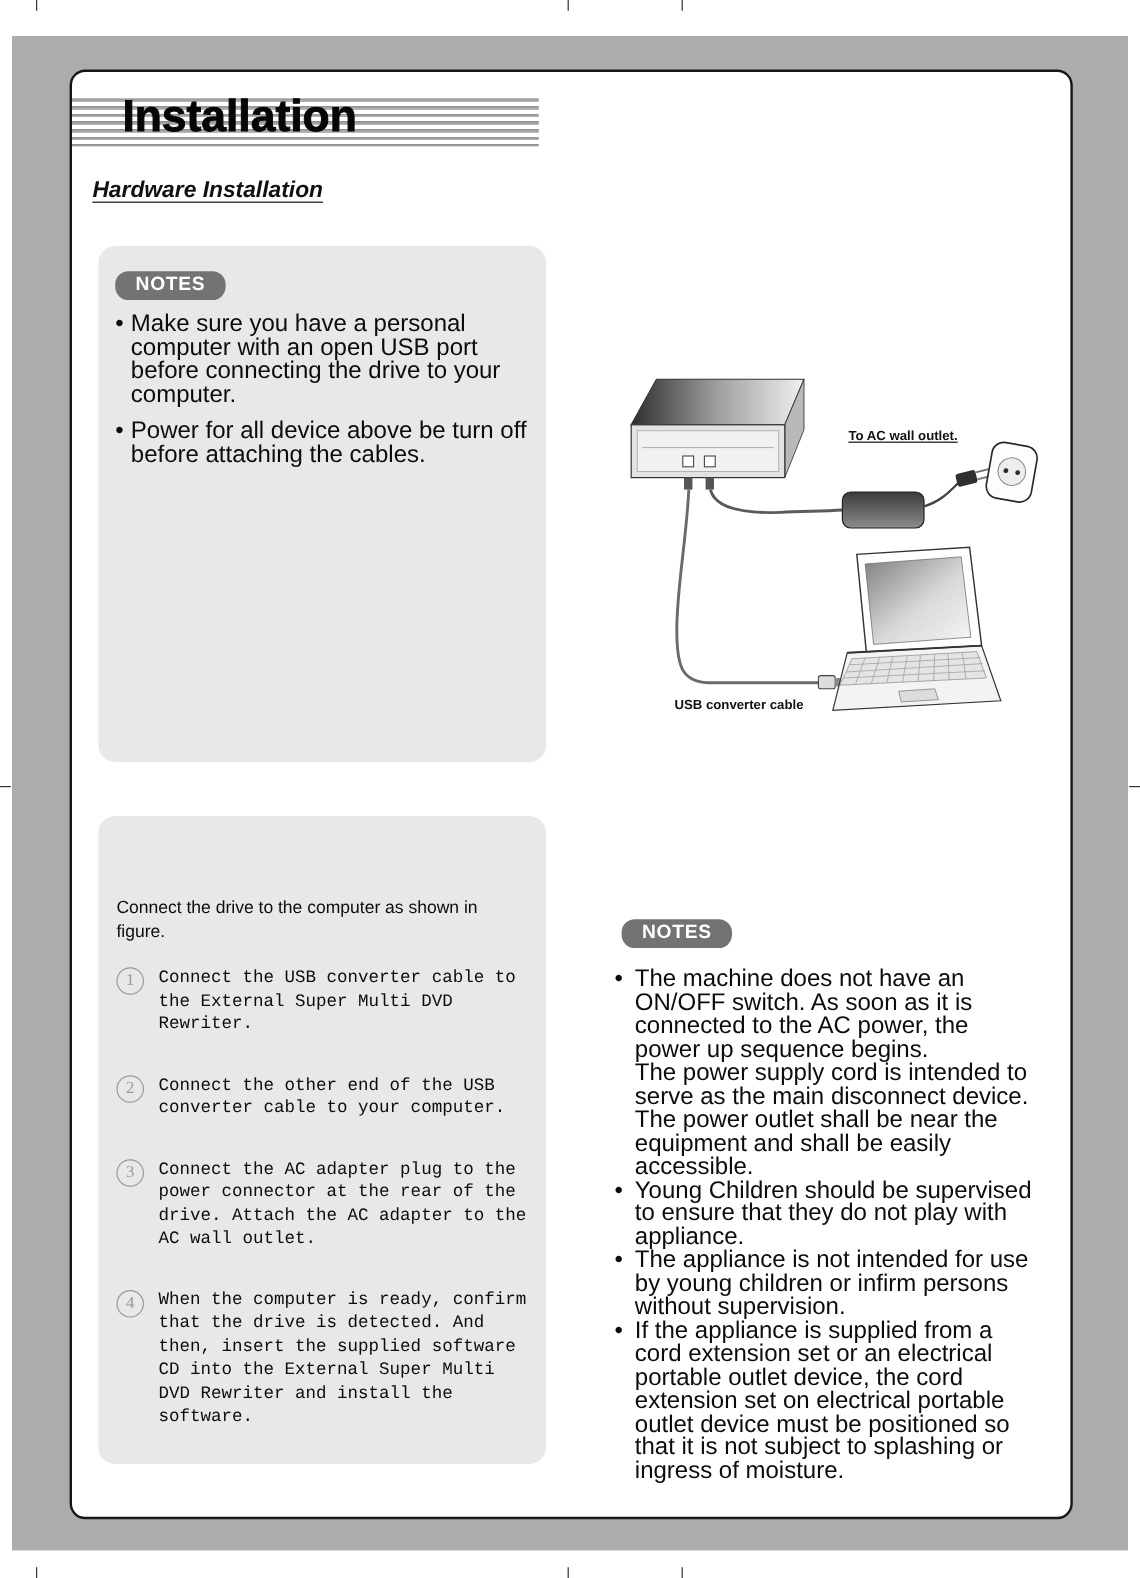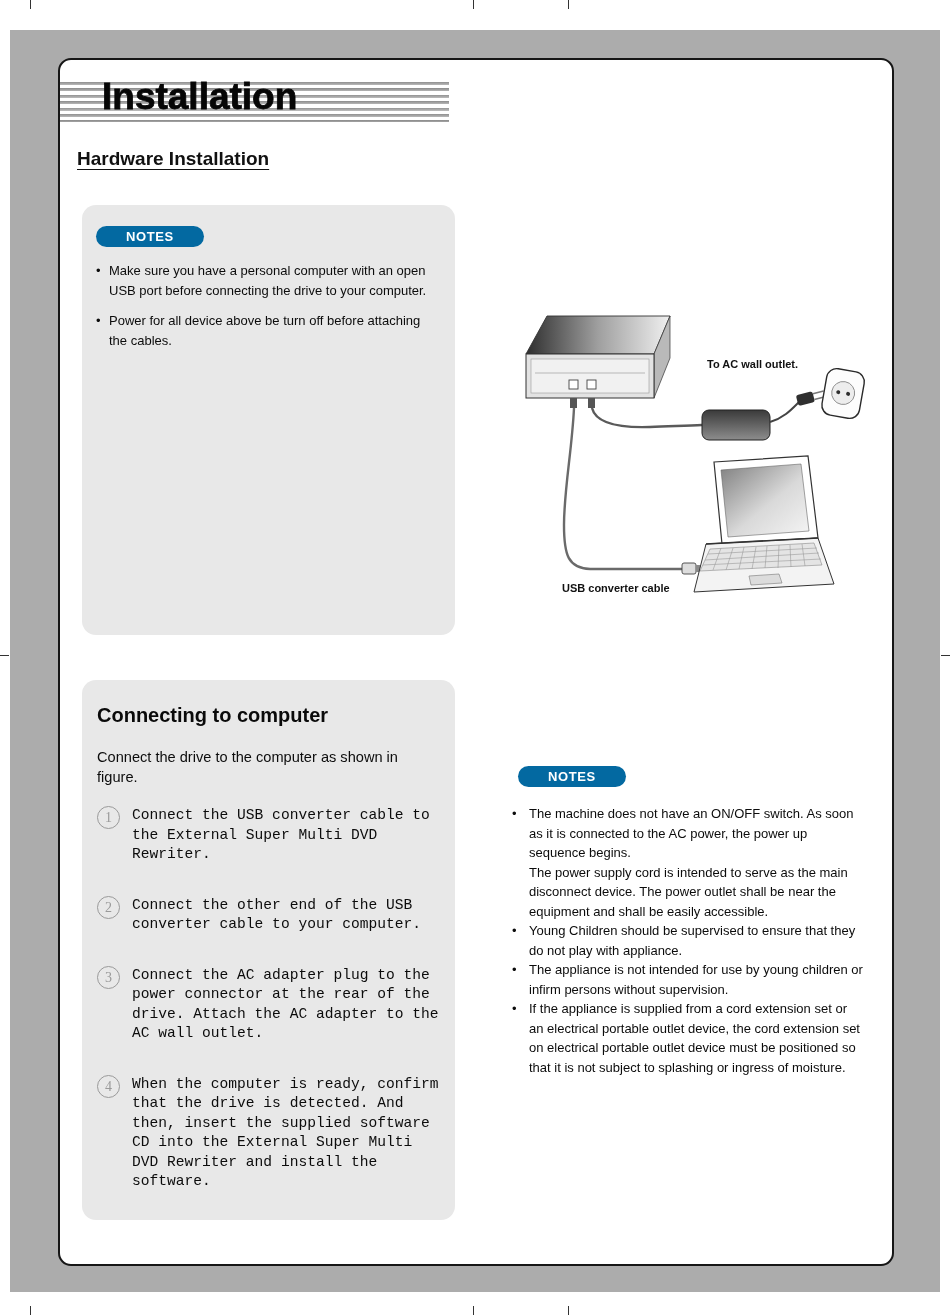--- a/index.html
+++ b/index.html
@@ -12,36 +12,36 @@
   .page{position:absolute;left:58px;top:58px;width:832px;height:1204px;background:#fff;
         border:2px solid #161616;border-radius:13px;overflow:hidden;}
 
   
   .stripes{position:absolute;left:0;top:22px;width:389px;height:40px;
            background:repeating-linear-gradient(to bottom,#8f8f8f 0px,#b9b9b9 3px,#ffffff 3px,#ffffff 6.4px);}
   .banner-title{position:absolute;left:42px;top:16px;margin:0;font-size:37px;font-weight:bold;
                 letter-spacing:0;color:#060606;-webkit-text-stroke:0.8px #060606;}
 
   .hw-heading{position:absolute;left:17px;top:88px;margin:0;font-size:19px;font-weight:bold;
-              text-decoration:underline;text-underline-offset:4px;color:#111;}
+              text-decoration:underline;text-underline-offset:4px;color:#111;font-style:italic;}
 
   .graybox{position:absolute;background:#e8e8e8;border-radius:14px;}
   .notes-box{left:22px;top:145px;width:373px;height:430px;padding:0;}
-  .pill{display:inline-block;background:#0369a1;color:#fff;font-size:13px;font-weight:bold;
-        letter-spacing:0.6px;padding:3px 30px;border-radius:11px;}
+  .pill{display:inline-block;background:#737373;color:#fff;font-size:16px;font-weight:bold;
+        letter-spacing:0.6px;padding:3px 17px;border-radius:11px;}
   .notes-box .pill{position:absolute;left:14px;top:21px;}
-  .bullets{list-style:none;margin:0;padding:0;font-size:13px;line-height:19.5px;color:#0c0c0c;}
+  .bullets{list-style:none;margin:0;padding:0;font-size:20px;line-height:19.5px;color:#0c0c0c;}
   .bullets li{position:relative;padding-left:13px;margin-bottom:11px;white-space:pre-line;}
   .bullets li::before{content:"\2022";position:absolute;left:0;top:0;}
   .notes-box .bullets{position:absolute;left:14px;top:56px;width:345px;}
 
   
   .figure{position:absolute;left:440px;top:240px;width:380px;height:312px;}
   .fig-label{position:absolute;font-size:11px;font-weight:bold;color:#111;white-space:nowrap;}
-  .fig-label.ac{left:207px;top:58px;}
+  .fig-label.ac{left:207px;top:58px;text-decoration:underline;}
   .fig-label.usb{left:62px;top:282px;}
 
   
   .connect-box{left:22px;top:620px;width:373px;height:540px;}
   .connect-title{position:absolute;left:15px;top:24px;margin:0;font-size:20px;font-weight:bold;color:#0a0a0a;}
   .connect-intro{position:absolute;left:15px;top:68px;width:330px;margin:0;font-size:14.6px;line-height:19.5px;}
   .steps{position:absolute;left:15px;top:126px;width:345px;}
   .step{display:flex;gap:12px;margin-bottom:31px;}
   .stepnum{flex:0 0 auto;width:21px;height:21px;border:1.5px solid #9a9a9a;border-radius:50%;
            color:#9a9a9a;font-family:"Liberation Serif","DejaVu Serif",serif;font-size:14px;
@@ -157,21 +157,20 @@
             <line x1="203" y1="265" x2="321" y2="259"></line>
           </g>
           <polygon points="249,276 279,274 282,283 251,285" fill="#dcdcdc" stroke="#777" stroke-width="0.6"></polygon>
         </g>
       </svg>
       <div class="fig-label ac">To AC wall outlet.</div>
       <div class="fig-label usb">USB converter cable</div>
     </div>
 
     <div class="graybox connect-box">
-      <h3 class="connect-title">Connecting to computer</h3>
       <p class="connect-intro">Connect the drive to the computer as shown in figure.</p>
       <div class="steps">
         <div class="step">
           <span class="stepnum">1</span>
           <span class="steptext">Connect the USB converter cable to the External Super Multi DVD Rewriter.</span>
         </div>
         <div class="step">
           <span class="stepnum">2</span>
           <span class="steptext">Connect the other end of the USB converter cable to your computer.</span>
         </div>

